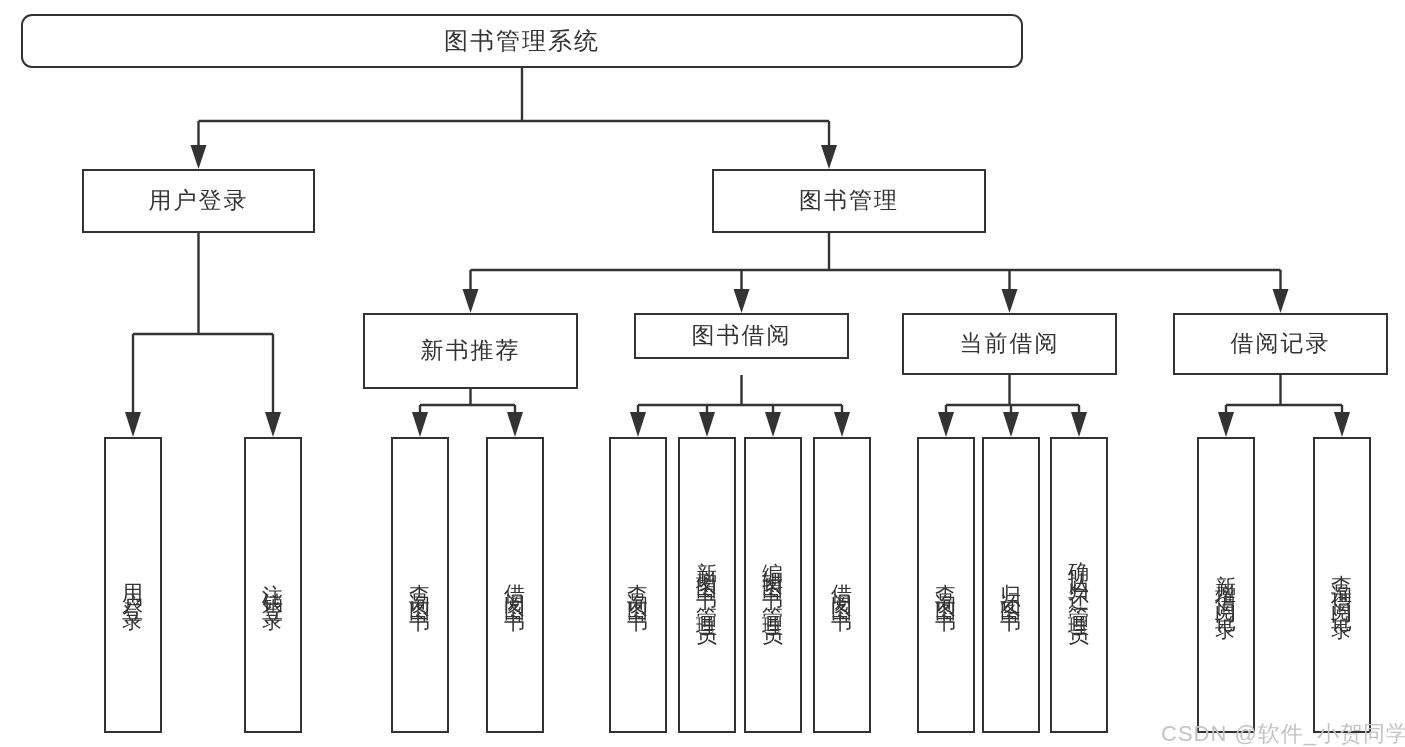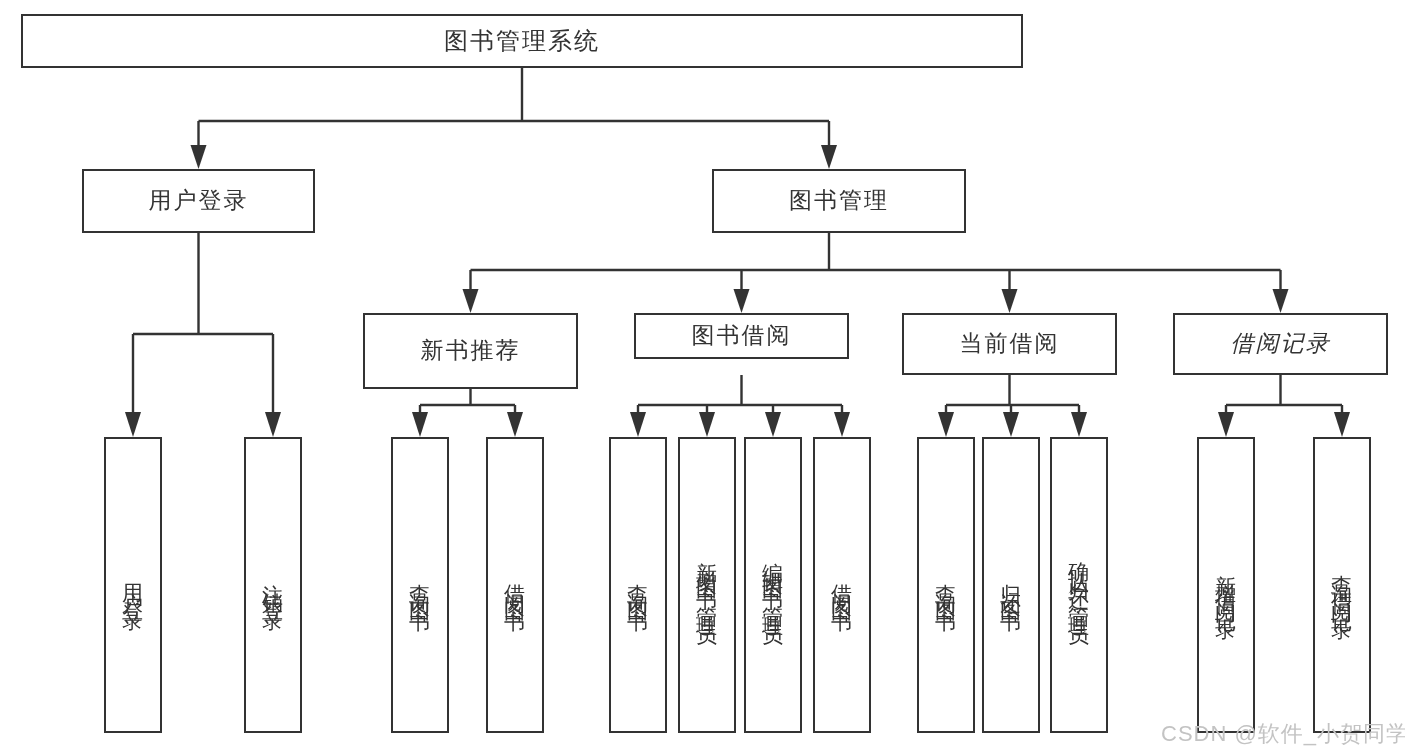--- a/index.html
+++ b/index.html
@@ -110,41 +110,41 @@
       <polygon points="1071,412 1087,412 1079,437"></polygon>
     </g>
 
     <g>
       <path d="M1280.5 375 V405 M1226 405 H1342 M1226 405 V414 M1342 405 V414"></path>
       <polygon points="1218,412 1234,412 1226,437"></polygon>
       <polygon points="1334,412 1350,412 1342,437"></polygon>
     </g>
   </svg>
 
-  <div class="box root" style="left:21px;top:14px;width:1002px;height:54px;">
+  <div class="box root" style="left:21px;top:14px;width:1002px;height:54px;border-radius:11px;">
     <span class="lbl">图书管理系统</span>
   </div>
 
   <div class="box" style="left:82px;top:169px;width:233px;height:64px;">
     <span class="lbl">用户登录</span>
   </div>
-  <div class="box" style="left:712px;top:169px;width:254px;height:64px;">
+  <div class="box" style="left:712px;top:169px;width:274px;height:64px;">
     <span class="lbl">图书管理</span>
   </div>
 
   <div class="box" style="left:363px;top:313px;width:215px;height:76px;">
     <span class="lbl">新书推荐</span>
   </div>
   <div class="box" style="left:634px;top:313px;width:215px;height:46px;">
     <span class="lbl">图书借阅</span>
   </div>
   <div class="box" style="left:902px;top:313px;width:215px;height:62px;">
     <span class="lbl">当前借阅</span>
   </div>
-  <div class="box" style="left:1173px;top:313px;width:215px;height:62px;font-style:italic;">
+  <div class="box" style="left:1173px;top:313px;width:215px;height:62px;">
     <span class="lbl">借阅记录</span>
   </div>
 
   <div class="box leaf" style="left:104px;top:437px;width:58px;height:296px;">
     <span class="lbl">用户登录</span>
   </div>
   <div class="box leaf" style="left:244px;top:437px;width:58px;height:296px;">
     <span class="lbl">注销登录</span>
   </div>
 

